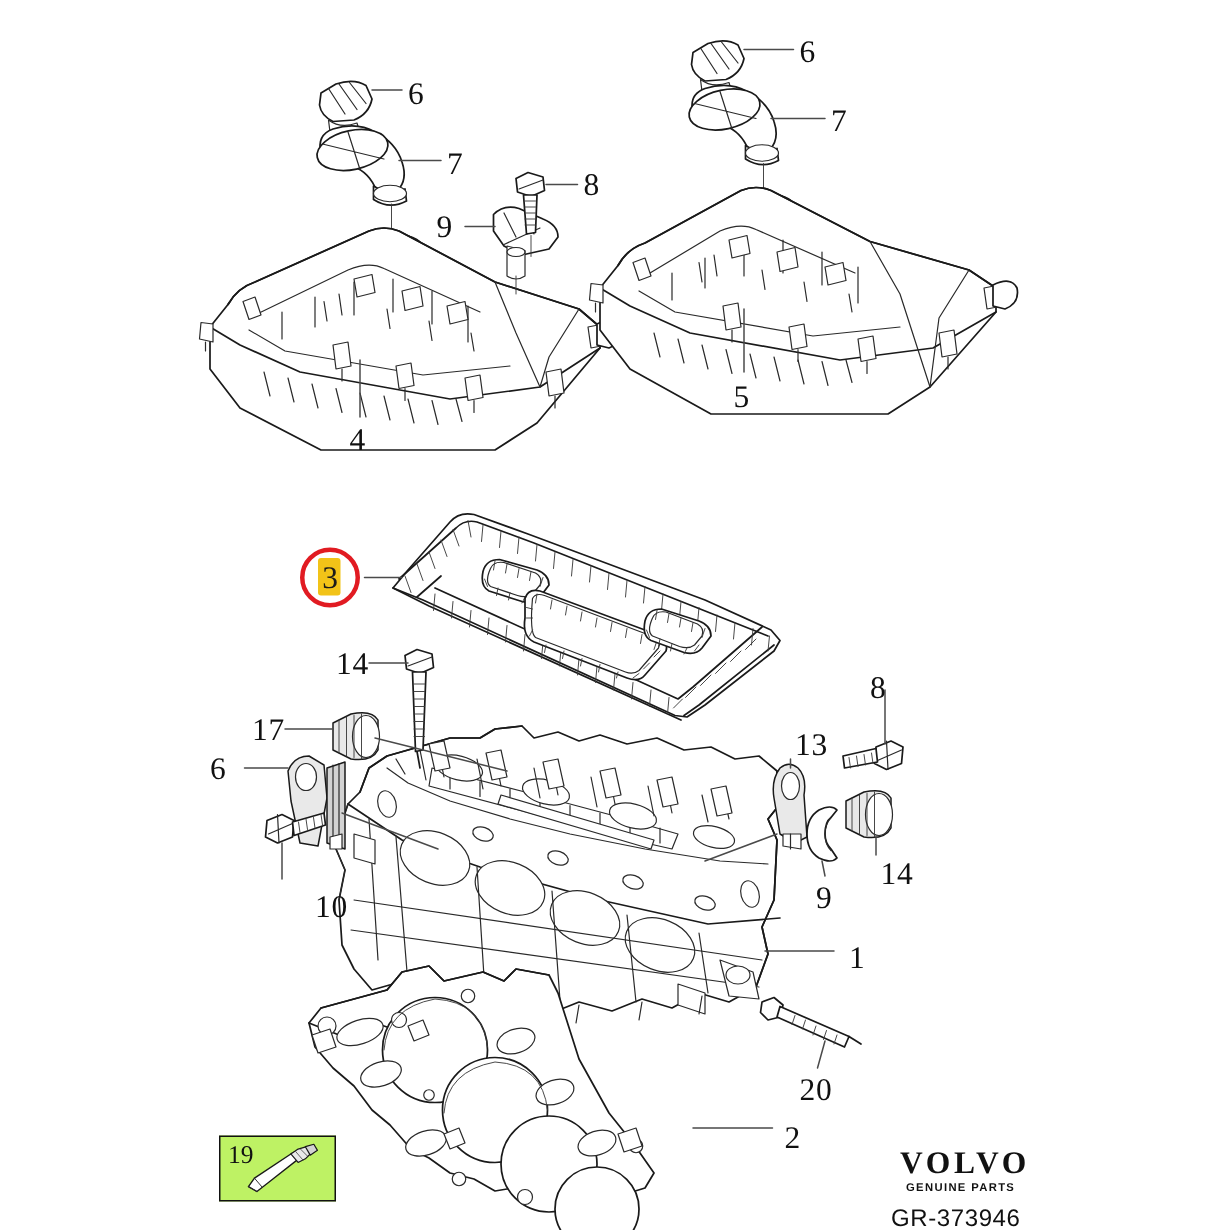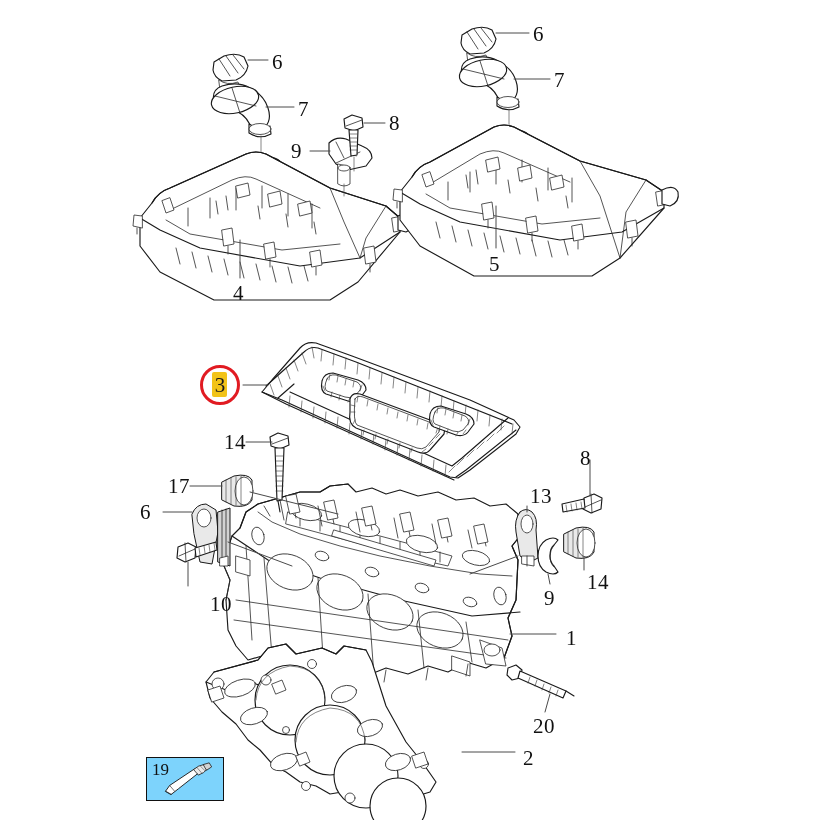--- a/index.html
+++ b/index.html
@@ -75,21 +75,21 @@
     color: #1a1a1a;
   }
   
   #sealant-box {
     position: absolute;
     left: 146px;
     top: 757px;
     width: 78px;
     height: 44px;
     border: 1.6px solid #111111;
-    background: #7dd3fc;
+    background: #bef264;
     box-sizing: border-box;
     text-decoration: underline;
   }
   #sealant-box .boxnum {
     position: absolute;
     left: 5px;
     top: 2px;
     font-family: "Liberation Serif", "DejaVu Serif", serif;
     font-size: 17px;
     color: #111111;
@@ -601,14 +601,19 @@
     <span class="boxnum">19</span>
     <svg viewBox="0 0 78 52">
       <path class="fw" d="M15 41 L20 34 L50 14 L56 11 L59 16 L31 38 L22 45 Z"></path>
       <path class="fg" d="M50 14 L56 10 L63 8 L67 13 L62 18 L56 21 Z"></path>
       <path class="fg2" d="M62 8 L69 6 L72 11 L66 15 Z"></path>
       <path class="ln-t" d="M20 34 L26 41 M15 41 L22 45"></path>
       <path class="ln-h" d="M54 12 L60 19 M58 10 L64 16"></path>
     </svg>
   </div>
 
+  <div id="brand">
+    <div class="wordmark">VOLVO</div>
+    <div class="tagline">GENUINE PARTS</div>
+    <div class="refcode">GR-373946</div>
+  </div>
 
 </div>
 
 </body></html>

